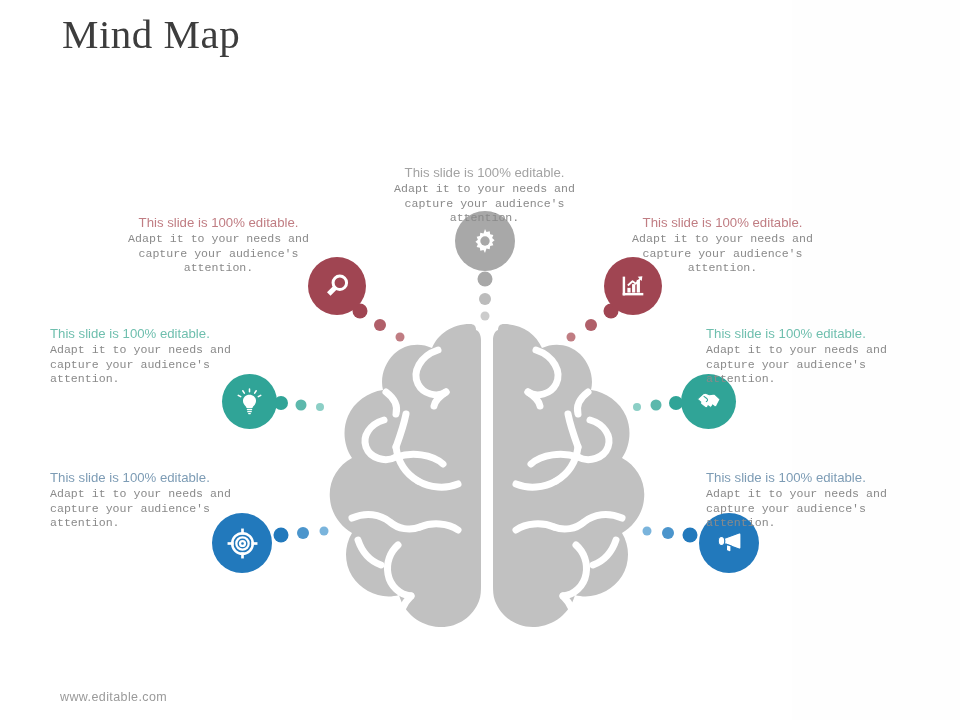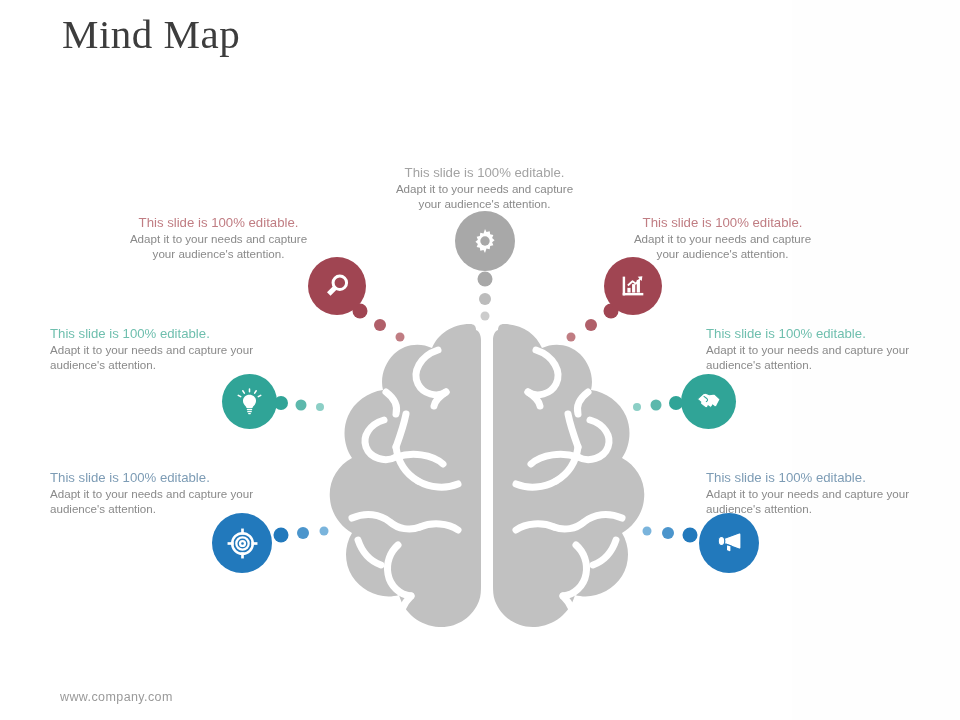--- a/index.html
+++ b/index.html
@@ -54,20 +54,21 @@
     font-size: 13.2px;
     line-height: 17px;
     margin: 16px 0 1px 0;
     white-space: nowrap;
   }
   .tblock .body {
     font-size: 11.6px;
     line-height: 14.5px;
     color: #8a8a8a;
     margin: 0;
+    font-family: Liberation Mono, monospace;
   }
   .ta-left  { text-align: left; }
   .ta-center{ text-align: center; }
 
   
   .stage {
     position: absolute;
     left: 0; top: 0;
     width: 960px; height: 720px;
     pointer-events: none;
@@ -317,15 +318,15 @@
   <div class="tblock ta-left" style="left:50px; top:453px; width:215px;">
     <p class="head" style="color:#7d9cb5;">This slide is 100% editable.</p>
     <p class="body">Adapt it to your needs and capture your audience's attention.</p>
   </div>
 
   <div class="tblock ta-left" style="left:706px; top:453px; width:215px;">
     <p class="head" style="color:#7d9cb5;">This slide is 100% editable.</p>
     <p class="body">Adapt it to your needs and capture your audience's attention.</p>
   </div>
 
-  <div class="footer">www.company.com</div>
+  <div class="footer">www.editable.com</div>
 
 </div>
 
 </body></html>

